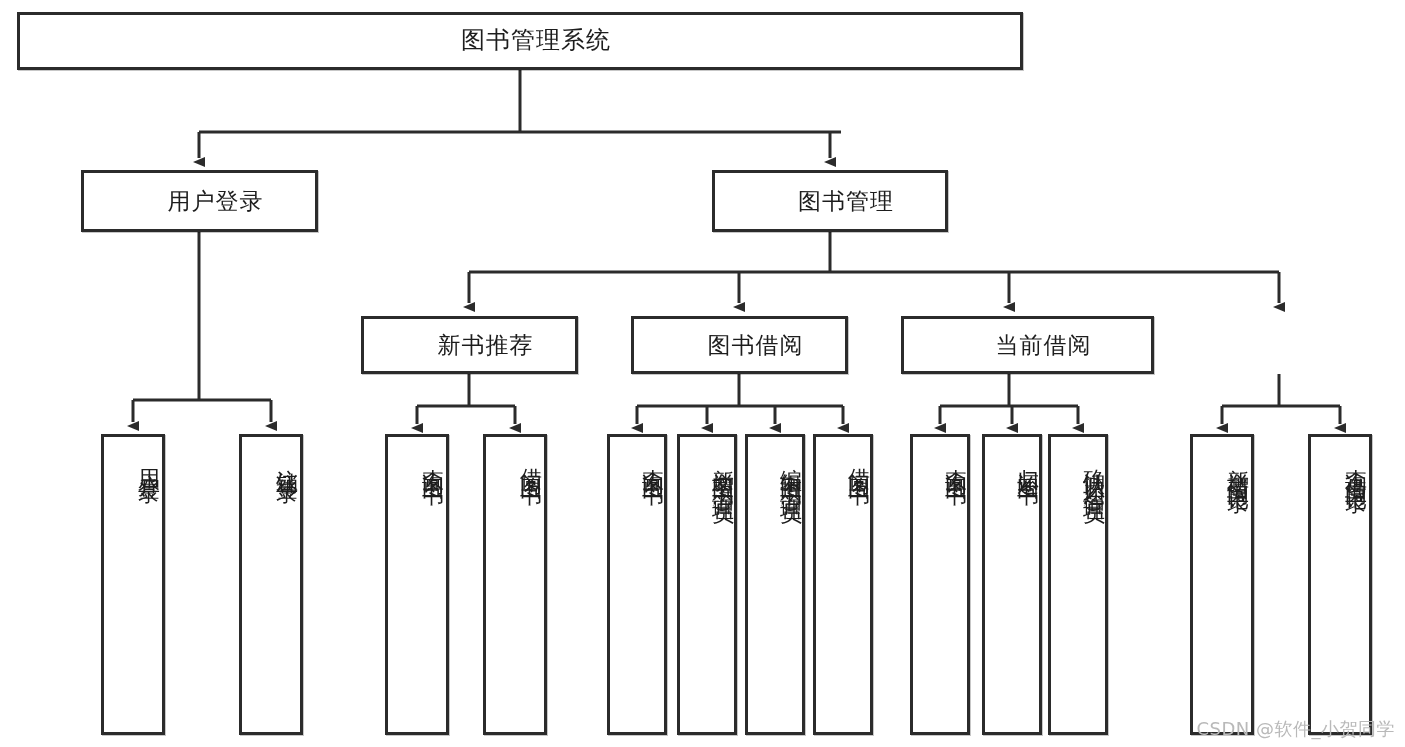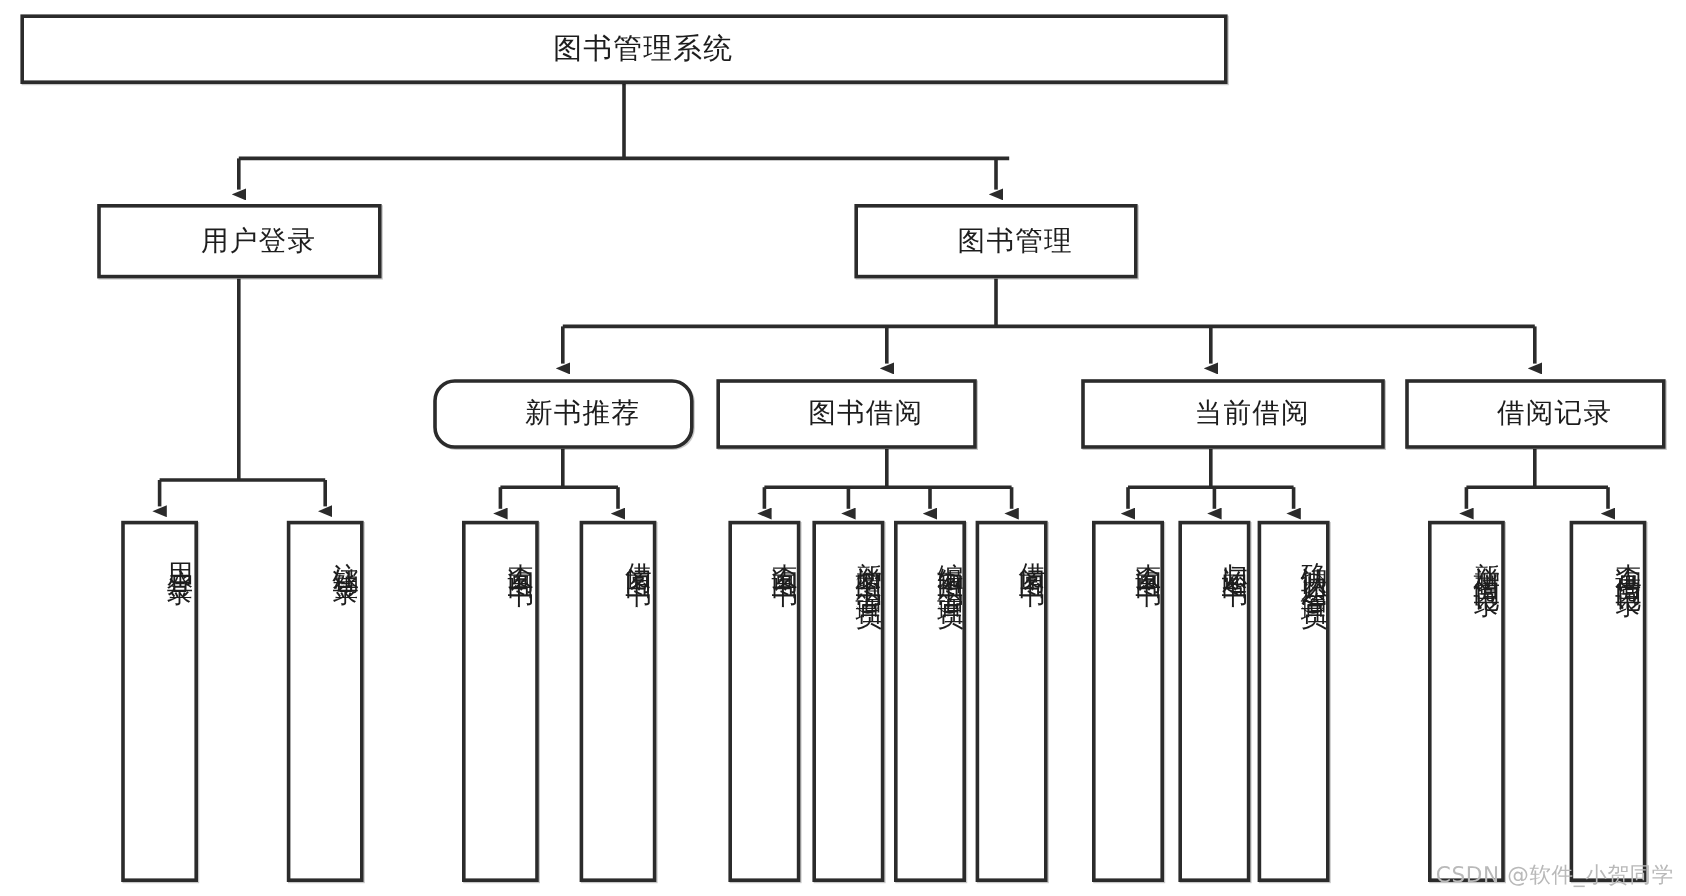--- a/index.html
+++ b/index.html
@@ -130,31 +130,28 @@
     <span class="label">图书管理系统</span>
   </div>
 
   <div class="node" style="left: 81px; top: 170px; width: 237px; height: 62px;">
     <span class="label">用户登录</span>
   </div>
   <div class="node" style="left: 712px; top: 170px; width: 236px; height: 62px; text-align: center;">
     <span class="label">图书管理</span>
   </div>
 
-  <div class="node" style="left: 361px; top: 316px; width: 217px; height: 58px; border-radius: 18px;">
+  <div class="node" style="left: 361px; top: 316px; width: 217px; height: 58px;">
     <span class="label">新书推荐</span>
   </div>
-  <div class="node" style="left: 597px; top: 316px; width: 217px; height: 58px;">
+  <div class="node" style="left: 631px; top: 316px; width: 217px; height: 58px;">
     <span class="label">图书借阅</span>
   </div>
   <div class="node" style="left: 901px; top: 316px; width: 253px; height: 58px;">
     <span class="label">当前借阅</span>
-  </div>
-  <div class="node" style="left: 1171px; top: 316px; width: 217px; height: 58px;">
-    <span class="label">借阅记录</span>
   </div>
 
   <div class="node vert" style="left: 101px; top: 434px; width: 64px; height: 301px;">
     <span class="label">用户登录</span>
   </div>
   <div class="node vert" style="left: 239px; top: 434px; width: 64px; height: 301px;">
     <span class="label">注销登录</span>
   </div>
   <div class="node vert" style="left: 385px; top: 434px; width: 64px; height: 301px;">
     <span class="label">查询图书</span>

